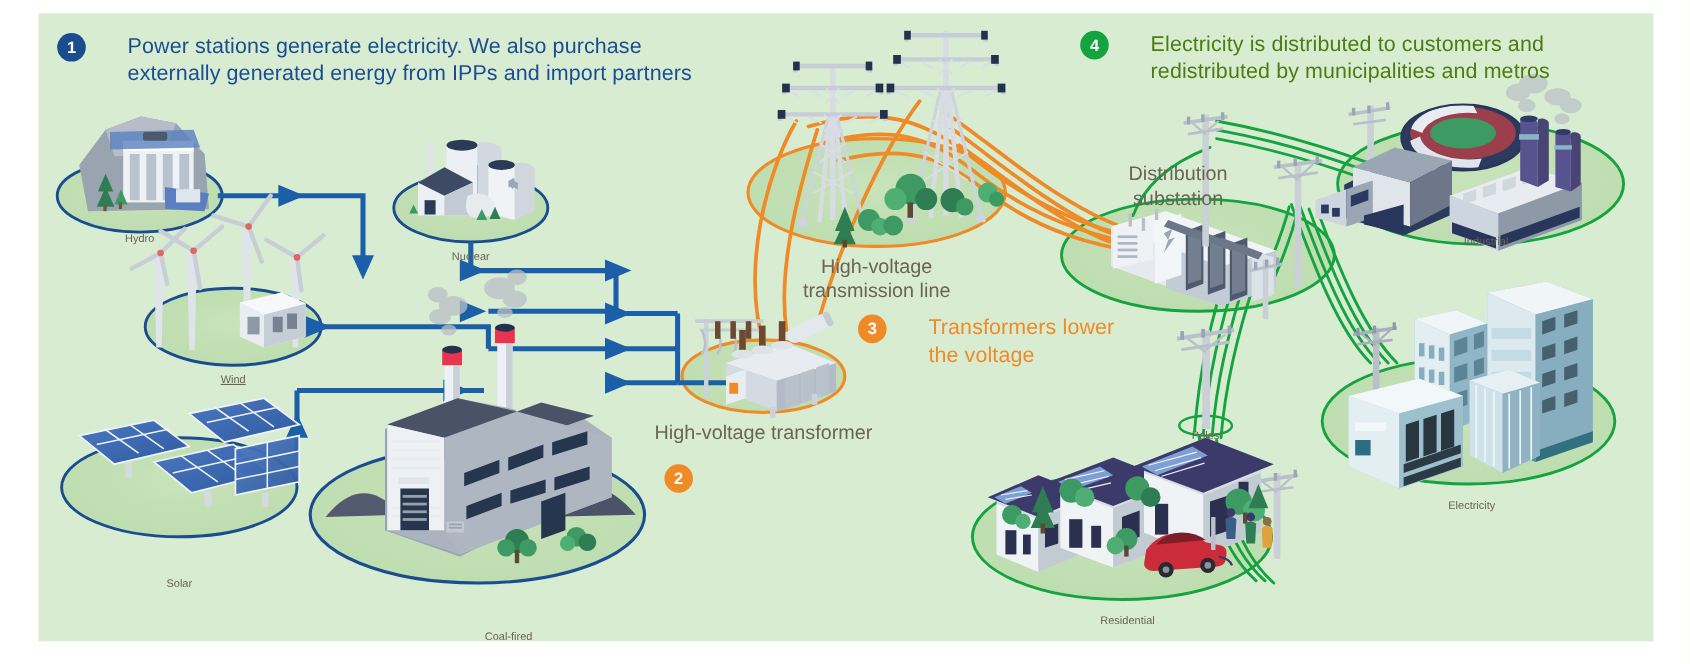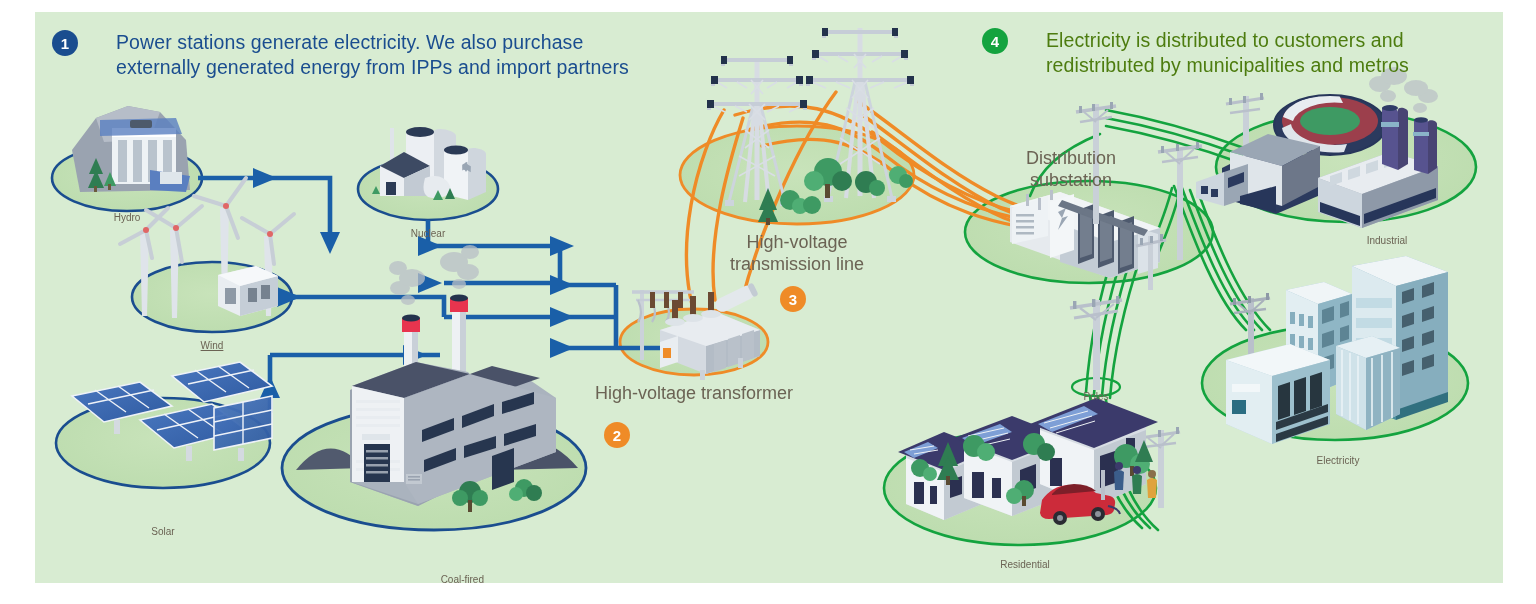--- a/index.html
+++ b/index.html
@@ -859,33 +859,35 @@
   </div>
 
   <div class="step" style="left:982px;top:28px;">
     <div class="badge green">4</div>
     <div class="steptext green">Electricity is distributed to customers and
 redistributed by municipalities and metros</div>
   </div>
 
   <div class="step" style="left:780px;top:286px;">
     <div class="badge orange">3</div>
+    <div class="steptext orange">Transformers lower
+the voltage</div>
   </div>
 
   <div class="step" style="left:604px;top:422px;">
     <div class="badge orange">2</div>
   </div>
 
   <div class="cap" style="left:77px;top:212px;width:100px;">Hydro</div>
   <div class="cap" style="left:162px;top:340px;width:100px;text-decoration:underline;">Wind</div>
   <div class="cap" style="left:113px;top:491px;width:100px;margin-top:35px;">Solar</div>
   <div class="cap" style="left:378px;top:228px;width:100px;">Nuclear</div>
   <div class="cap" style="left:384px;top:574px;width:100px;text-align:right;">Coal-fired</div>
   <div class="cap sm" style="left:702px;top:232px;width:190px;">High-voltage
 transmission line</div>
   <div class="cap sm" style="left:594px;top:383px;width:200px;">High-voltage transformer</div>
   <div class="cap sm" style="left:1008px;top:148px;width:126px;">Distribution
 substation</div>
   <div class="cap" style="left:1048px;top:391px;width:96px;">Poles</div>
-  <div class="cap" style="left:1332px;top:215px;width:110px;margin-top:20px;">Industrial</div>
+  <div class="cap" style="left:1296px;top:215px;width:110px;">Industrial</div>
   <div class="cap" style="left:1278px;top:455px;width:120px;">Electricity</div>
   <div class="cap" style="left:965px;top:559px;width:120px;">Residential</div>
 </div>
 
 </body></html>

